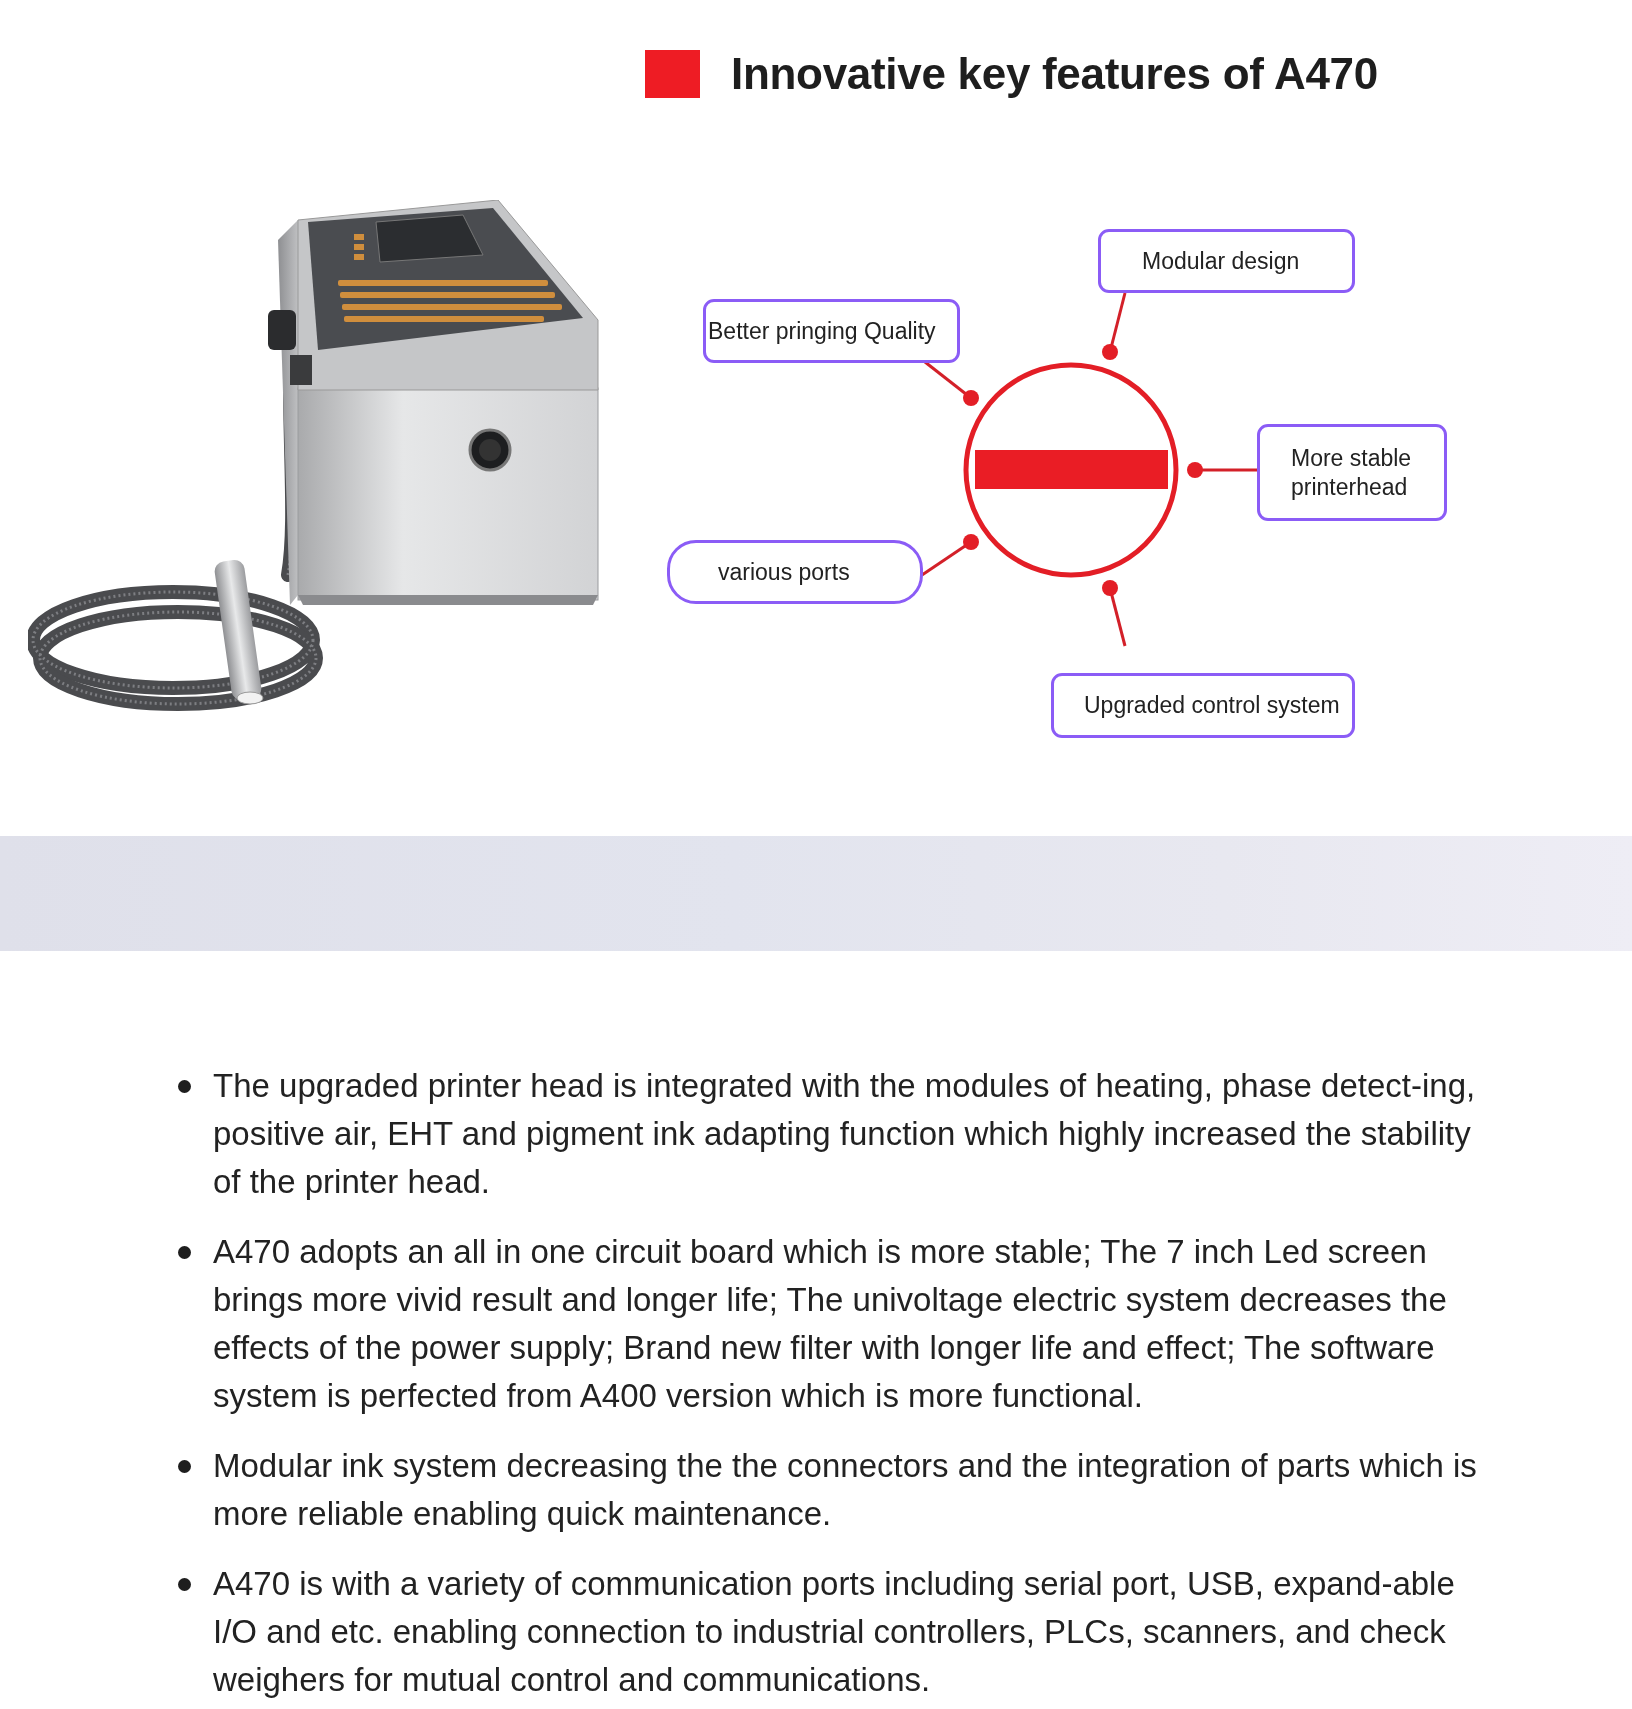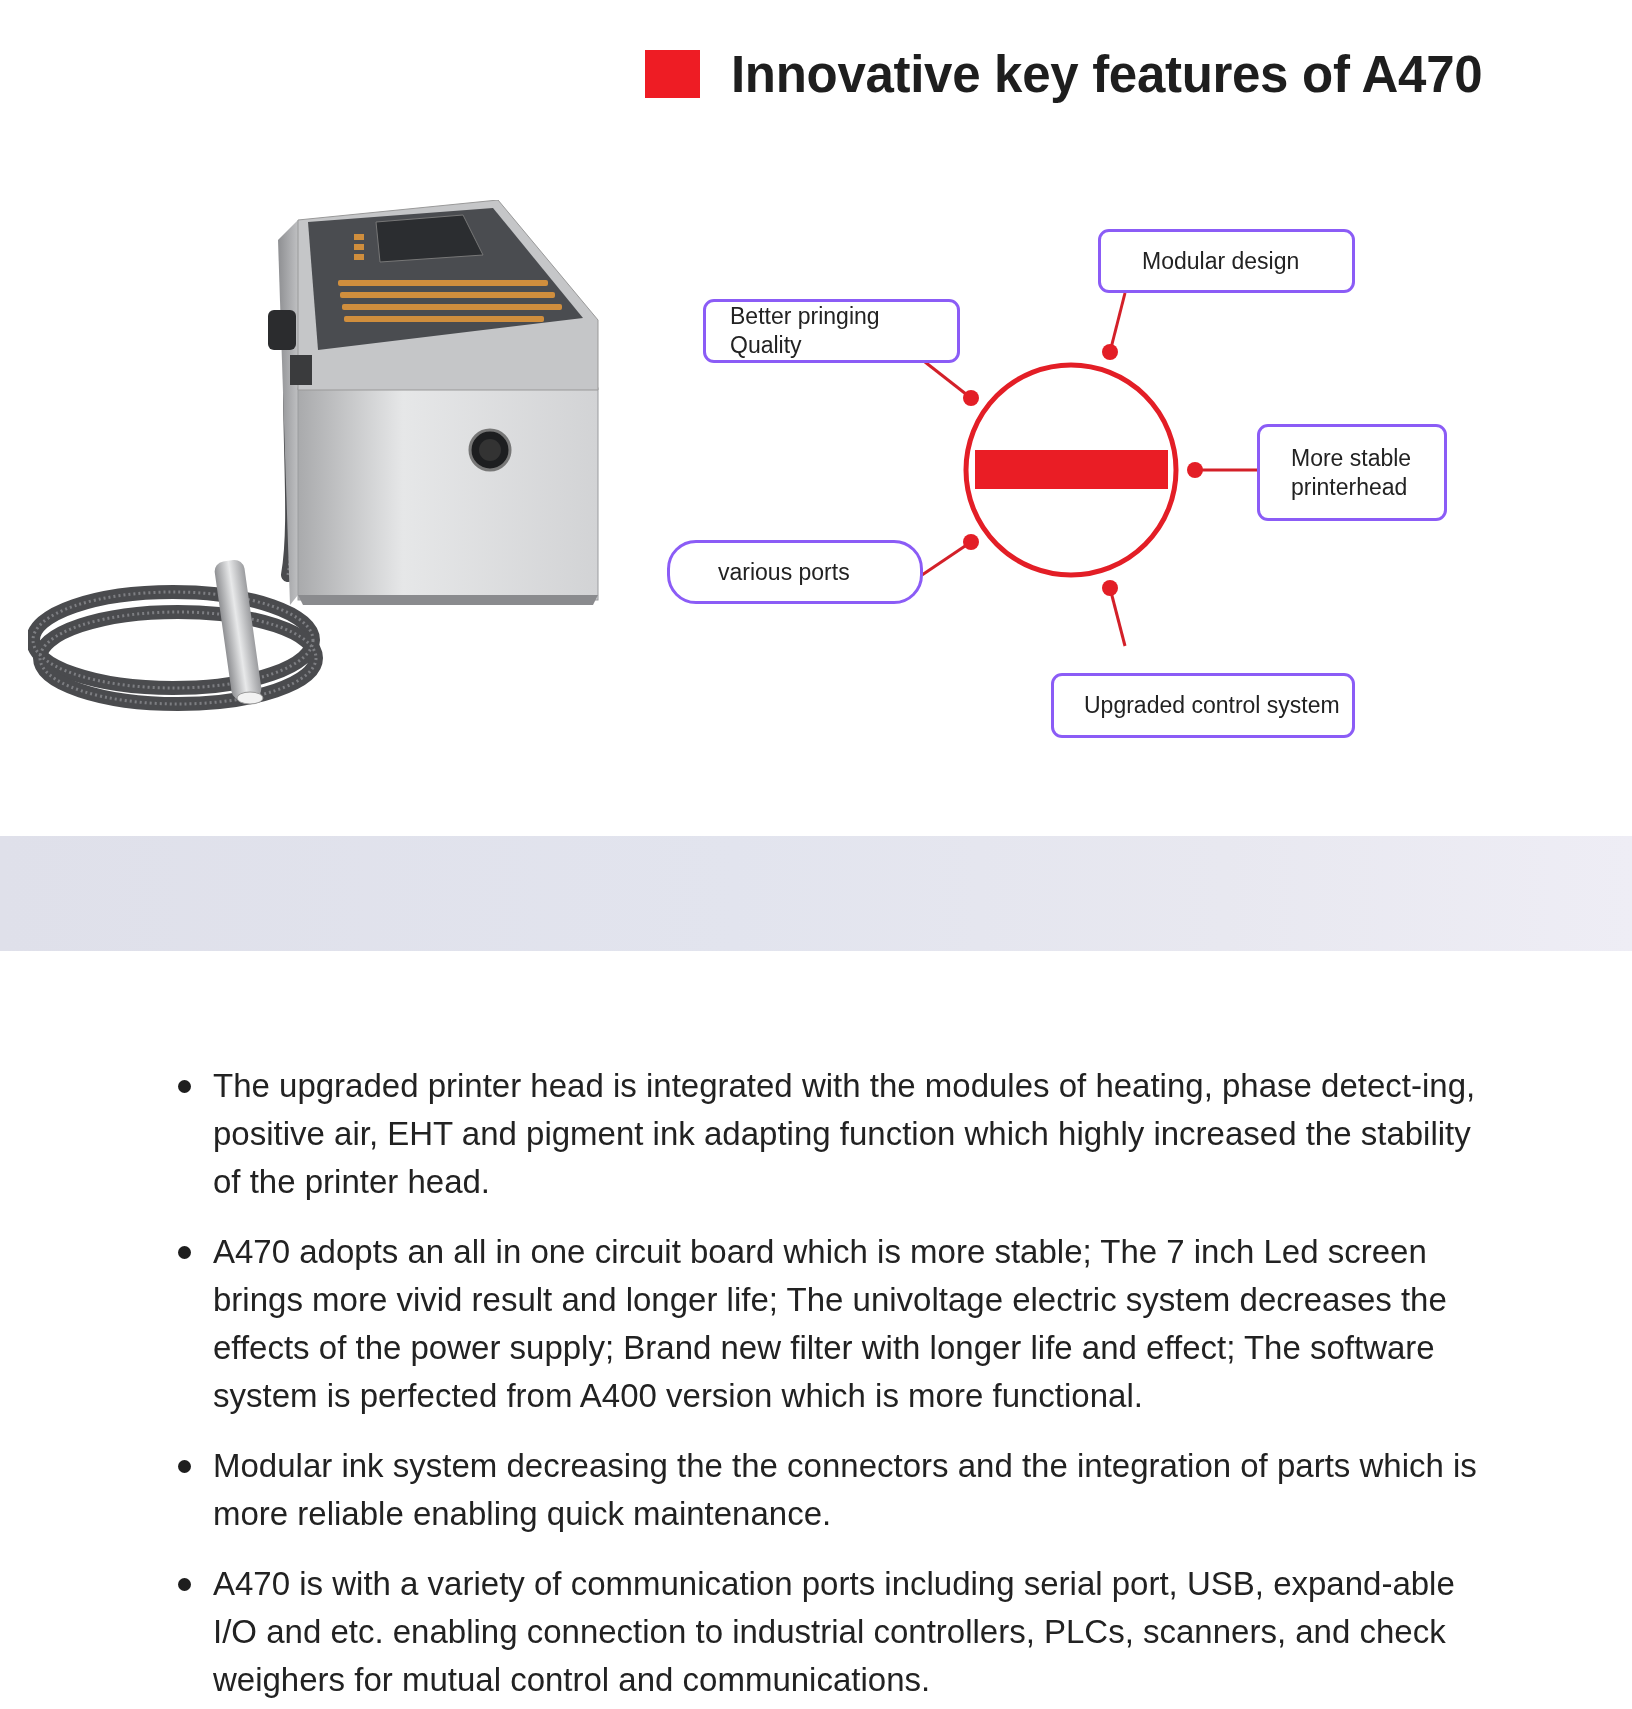--- a/index.html
+++ b/index.html
@@ -1,20 +1,20 @@
 <!DOCTYPE html>
 <html><head>
 <meta charset="utf-8">
 <style>
   html, body { margin: 0; padding: 0; background: #ffffff; }
   body { width: 1632px; height: 1709px; position: relative; overflow: hidden;
          font-family: "Liberation Sans", "DejaVu Sans", sans-serif; color: #222; }
   .title-wrap { position: absolute; left: 645px; top: 44px; height: 60px; display: flex; align-items: center; }
   .title-square { width: 55px; height: 48px; background: #ee1c24; margin-right: 31px; }
-  .title-text { font-size: 51px; font-weight: bold; color: #1e1e1e; letter-spacing: -0.3px; white-space: nowrap; }
+  .title-text { font-size: 44px; font-weight: bold; color: #1e1e1e; letter-spacing: -0.3px; white-space: nowrap; }
 
   .product { position: absolute; left: 28px; top: 200px; width: 620px; height: 570px; }
   .diagram { position: absolute; left: 0; top: 0; width: 1632px; height: 800px; pointer-events: none; }
   .callout { position: absolute; box-sizing: border-box; border: 3px solid #8b5cf6; border-radius: 11px;
              background: #fff; font-size: 23px; color: #222; display: flex; align-items: center; pointer-events: auto; }
   .callout span { white-space: pre-line; line-height: 29px; }
 
   .band { position: absolute; left: 0; top: 836px; width: 1632px; height: 115px;
           background: linear-gradient(90deg, #dfe0ea 0%, #e2e4ee 45%, #e8e8f0 75%, #eeedf5 100%); }
 
@@ -106,21 +106,21 @@
     <circle cx="971" cy="542" r="8"></circle>
     <circle cx="1110" cy="588" r="8"></circle>
   </g>
   <circle cx="1071" cy="470" r="105" fill="#fff" stroke="#e31e26" stroke-width="5"></circle>
   <rect x="975" y="450" width="193" height="39" fill="#ea1d25"></rect>
 </svg>
 
 <div class="callout" style="left:1098px; top:229px; width:257px; height:64px; padding-left:41px;">
   <span>Modular design</span>
 </div>
-<div class="callout" style="left:703px; top:299px; width:257px; height:64px; padding-left:24px;">
+<div class="callout" style="left:703px; top:299px; width:257px; height:64px; padding-left:2px;">
   <span>Better pringing Quality</span>
 </div>
 <div class="callout" style="left:1257px; top:424px; width:190px; height:97px; padding-left:31px;">
   <span>More stable
 printerhead</span>
 </div>
 <div class="callout" style="left:667px; top:540px; width:256px; height:64px; padding-left:48px;border-radius:29px;">
   <span>various ports</span>
 </div>
 <div class="callout" style="left:1051px; top:673px; width:304px; height:65px; padding-left:30px;">

